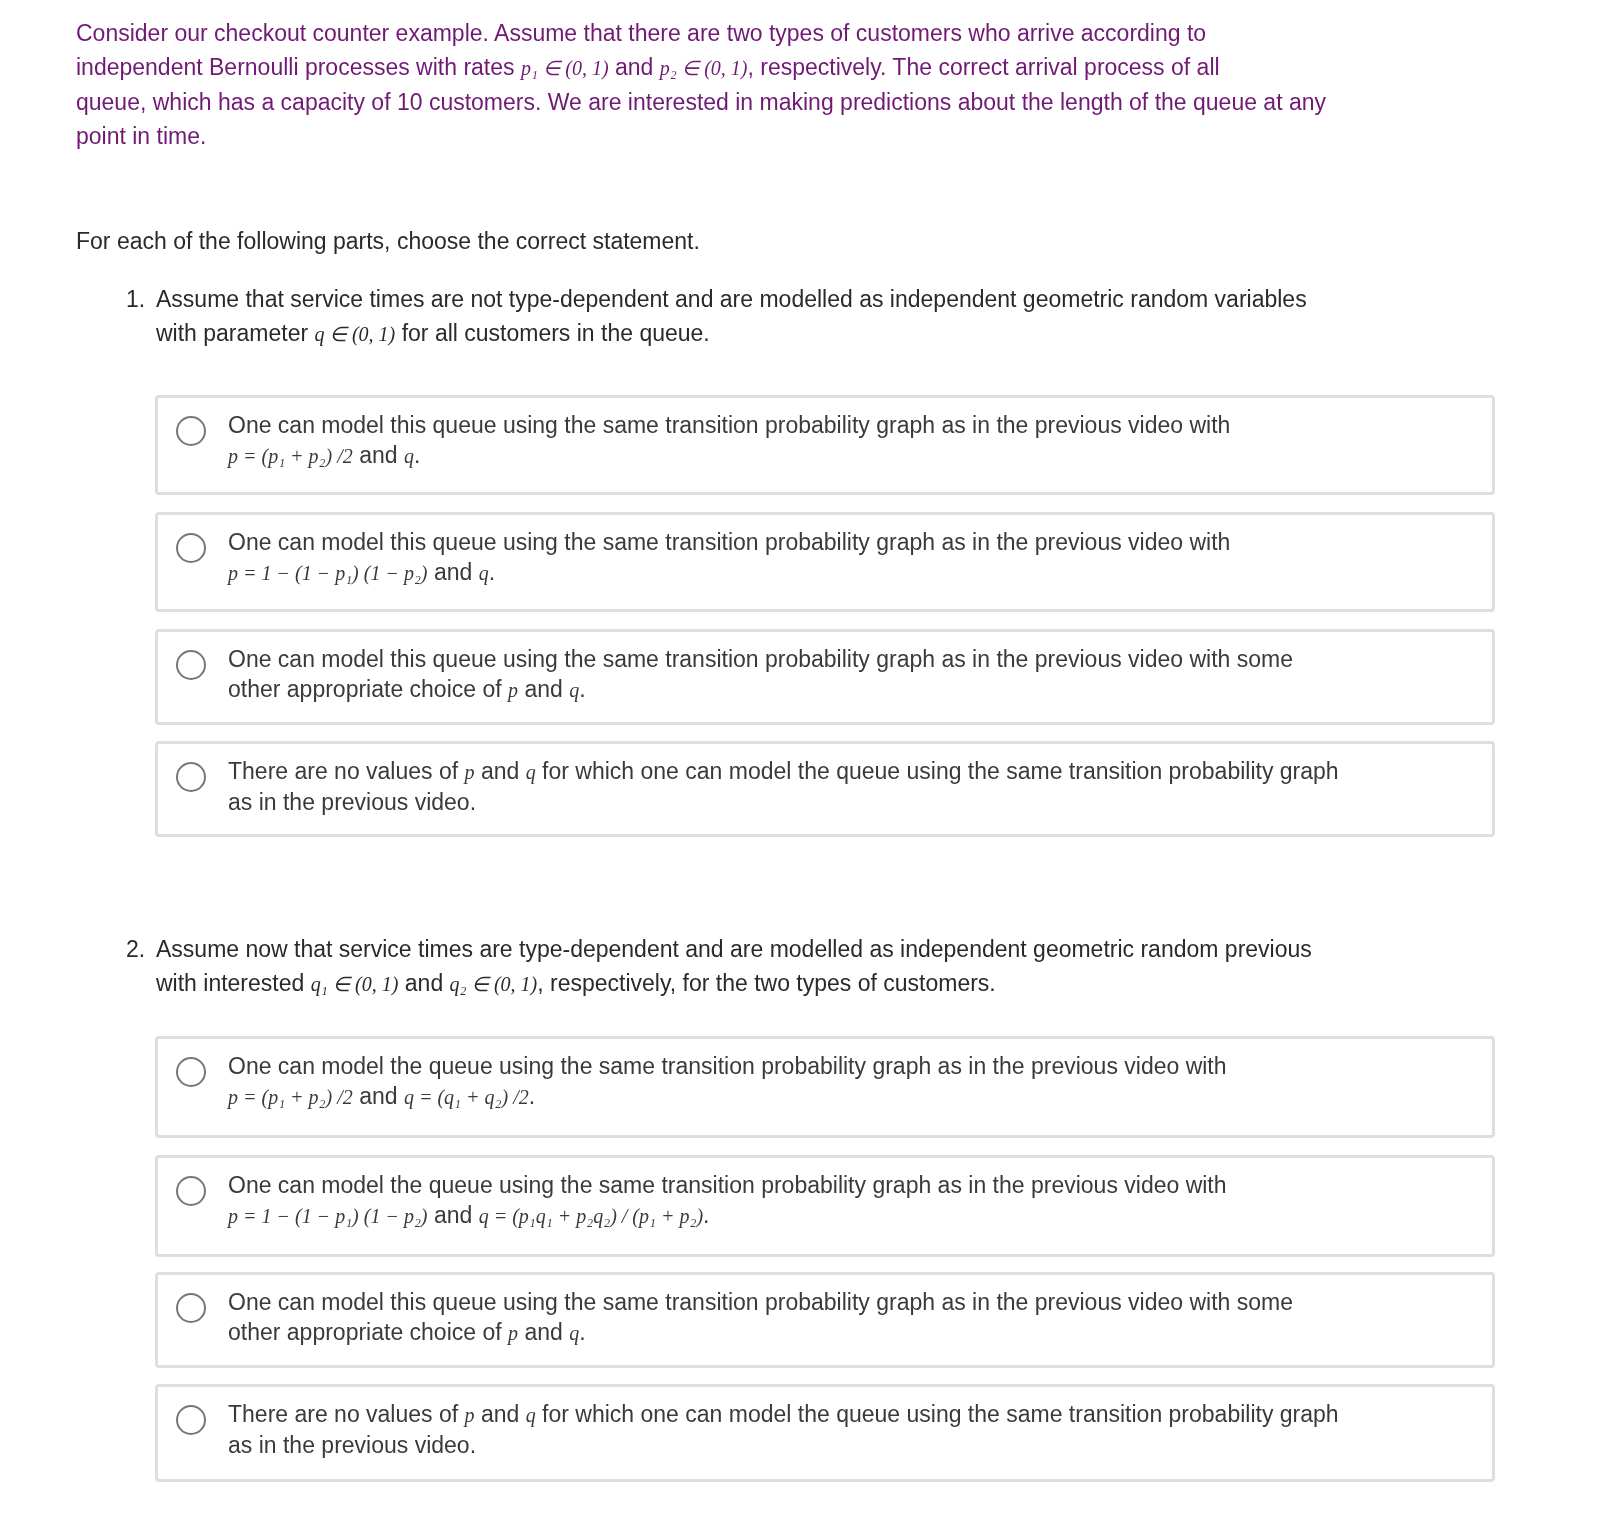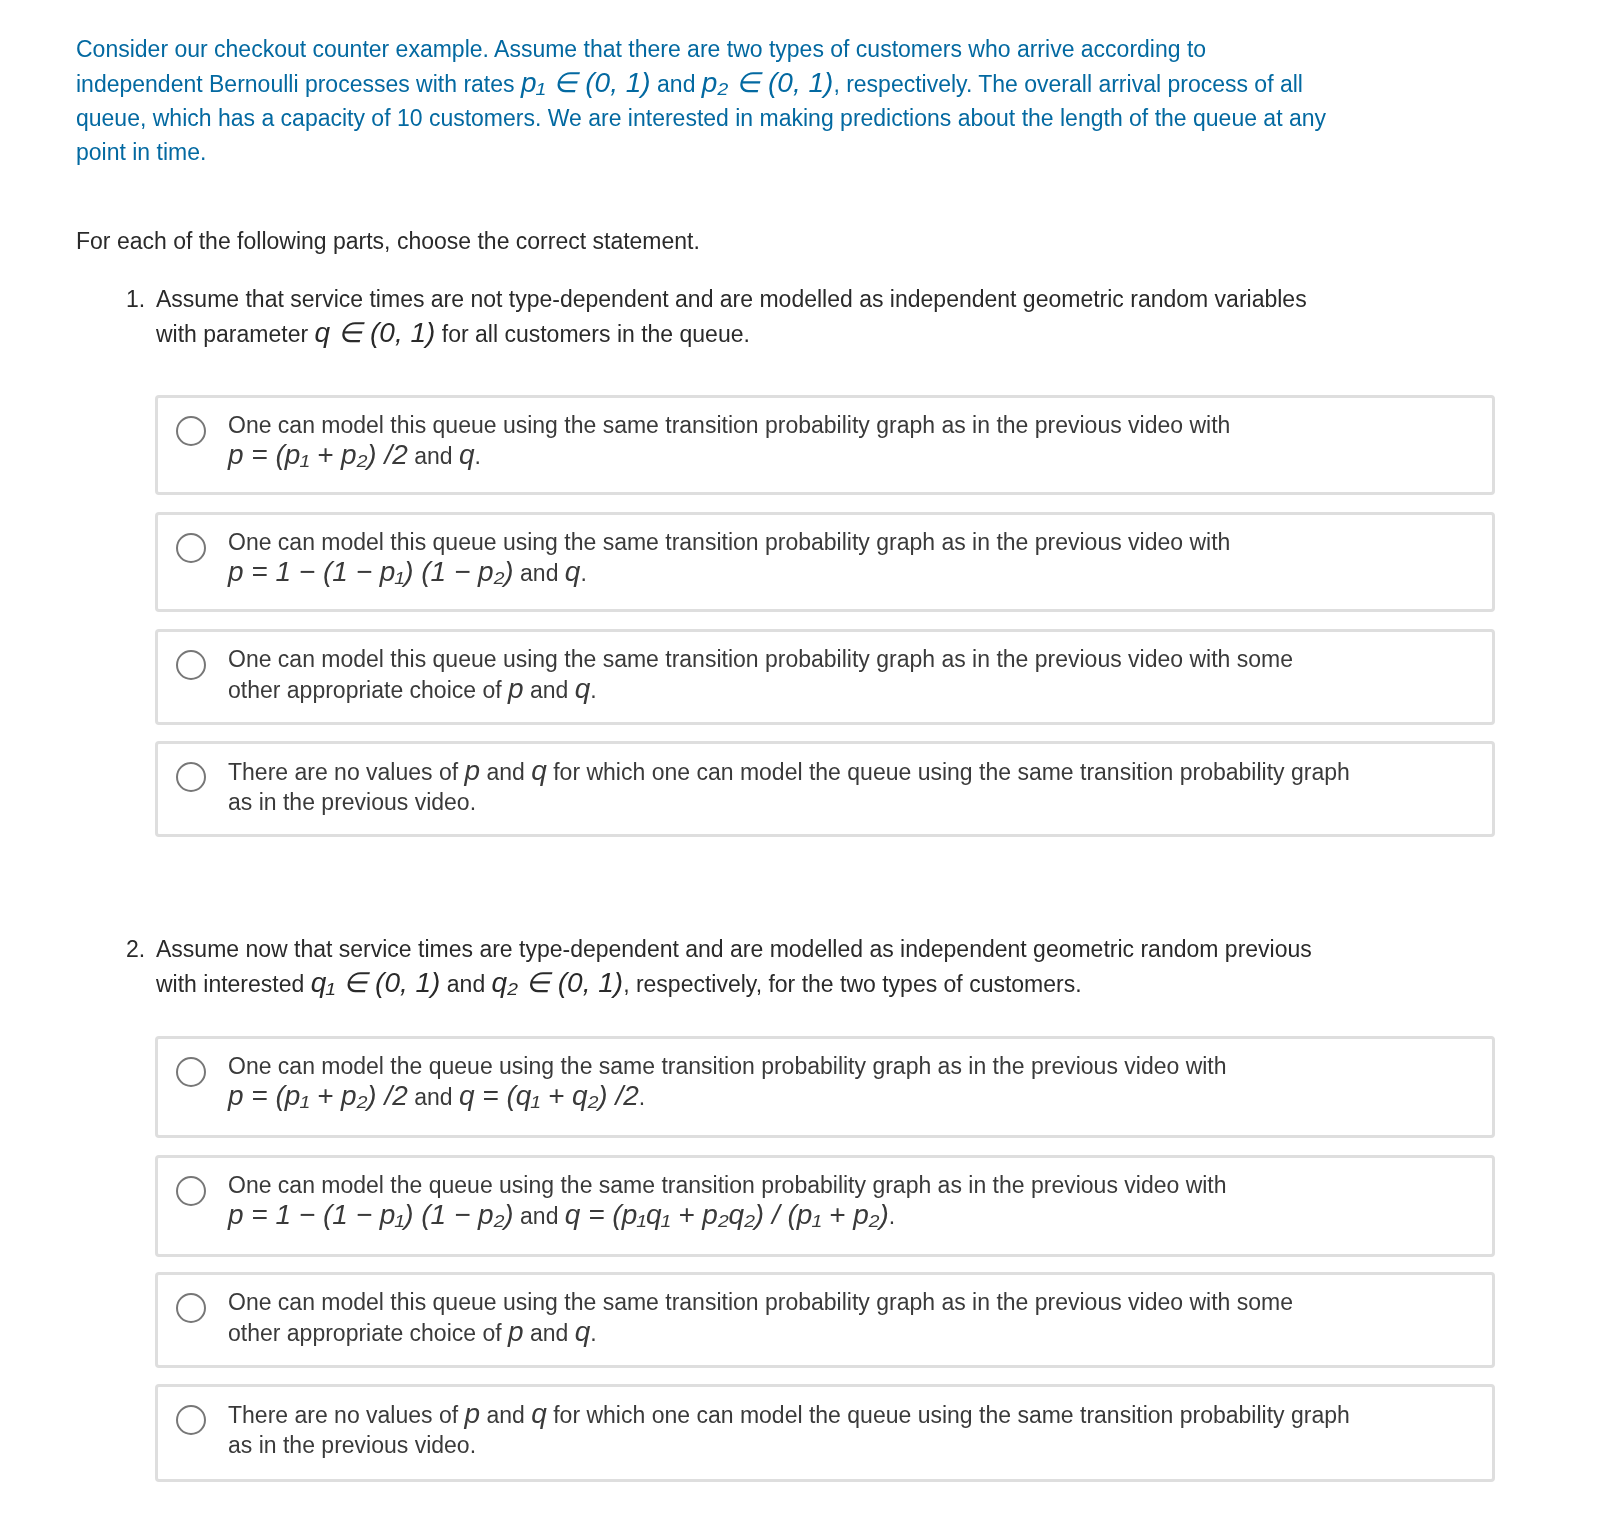--- a/index.html
+++ b/index.html
@@ -1,32 +1,32 @@
 <!DOCTYPE html>
 <html><head>
 <meta charset="utf-8">
 <style>
   html, body { margin:0; padding:0; background:#ffffff; }
   body { width:1611px; height:1514px; position:relative; font-family:"Liberation Sans", "DejaVu Sans", sans-serif; color:#222; }
-  .intro { position:absolute; left:76px; top:32px; width:1460px; font-size:23px; line-height:34px; color:#0369a1; }
-  .intro .m, .math { font-family:Liberation Sans, sans-serif; font-style:italic; font-size:28px; }
+  .intro { position:absolute; left:76px; top:16px; width:1460px; font-size:23px; line-height:34px; color:#701a75; }
+  .intro .m, .math { font-family:Liberation Serif, serif; font-style:italic; font-size:20px; }
   .instr { position:absolute; left:76px; top:224px; font-size:23px; line-height:34px; color:#2a2a2a; }
   .question { position:absolute; left:126px; width:1380px; font-size:23px; line-height:34px; color:#2a2a2a; }
   .question .num { position:absolute; left:0; top:0; }
   .question .qtext { margin-left:30px; }
   .option { position:absolute; left:155px; width:1340px; border:3px solid #dedede; border-radius:4px; background:#fff; box-sizing:border-box; }
   .option .radio { position:absolute; left:18px; width:30px; height:30px; border:2px solid #777; border-radius:50%; box-sizing:border-box; background:#fff; }
   .option .otext { position:absolute; left:70px; right:9px; font-size:23px; line-height:30px; color:#3a3a3a; }
 </style>
 </head>
 <body>
 
 <div class="intro">
   <div>Consider our checkout counter example. Assume that there are two types of customers who arrive according to</div>
-  <div><span>independent Bernoulli processes with rates</span> <span class="m">p₁ ∈ (0, 1)</span> <span>and</span> <span class="m">p₂ ∈ (0, 1)</span><span>, respectively. The overall arrival process of all</span></div>
+  <div><span>independent Bernoulli processes with rates</span> <span class="m">p₁ ∈ (0, 1)</span> <span>and</span> <span class="m">p₂ ∈ (0, 1)</span><span>, respectively. The correct arrival process of all</span></div>
   <div>queue, which has a capacity of 10 customers. We are interested in making predictions about the length of the queue at any</div>
   <div>point in time.</div>
 </div>
 
 <div class="instr">For each of the following parts, choose the correct statement.</div>
 
 <div class="question" style="top:282px;">
   <span class="num">1.</span>
   <div class="qtext">
     <div>Assume that service times are not type-dependent and are modelled as independent geometric random variables</div>

